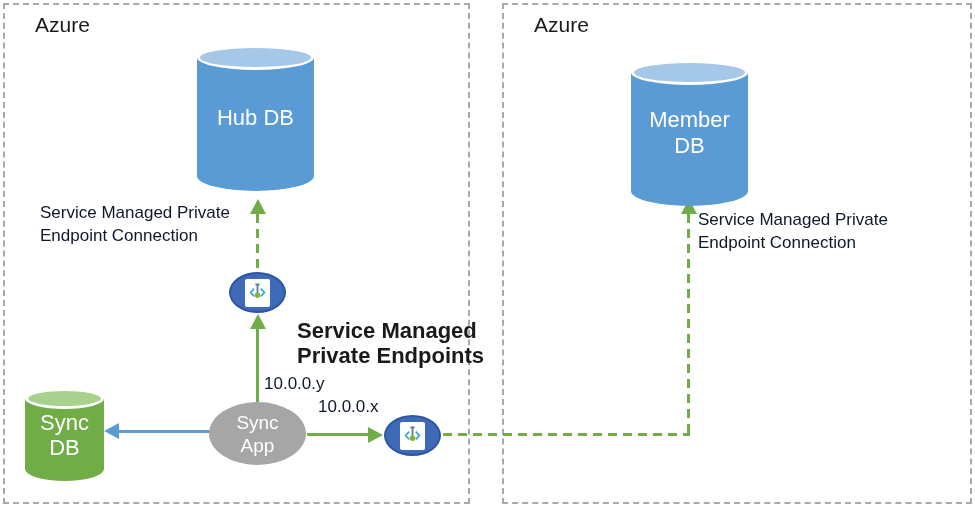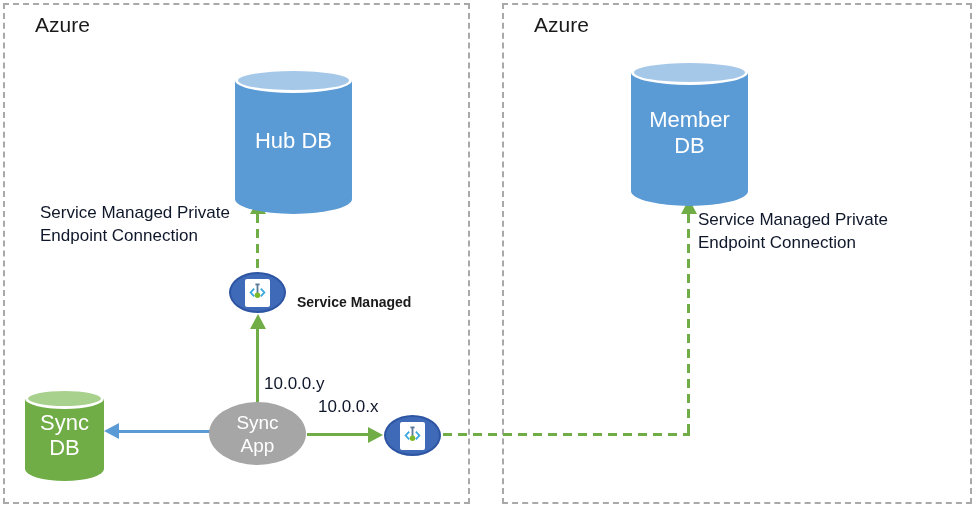--- a/index.html
+++ b/index.html
@@ -22,21 +22,21 @@
   }
   .cyl-top {
     position:absolute; left:0; right:0; top:0;
     border-radius:50%; border:3px solid #fff; box-sizing:border-box;
   }
   .cyl-label {
     position:absolute; left:0; right:0; top:0; bottom:0;
     display:flex; flex-direction:column; align-items:center; justify-content:center;
     color:#fff; font-size:22px; line-height:26px; text-align:center;
   }
-  #hub-db    { left:197px; top:68px;  width:117px; height:146px;margin-left:38px; }
+  #hub-db    { left:197px; top:45px;  width:117px; height:146px; }
   #member-db { left:631px; top:60px;  width:117px; height:146px; }
   #sync-db   { left:25px;  top:388px; width:79px;  height:93px; }
   .blue-cyl .cyl-body  { background:#5b9bd5; top:12px; }
   .blue-cyl .cyl-top   { height:25px; background:#a5c8e9; }
   .green-cyl .cyl-body { background:#70ad47; top:10px; border-radius:0 0 50% 50% / 0 0 12px 12px; }
   .green-cyl .cyl-top  { height:21px; background:#a9d18e; }
 
   
   #sync-app {
     position:absolute; left:209px; top:402px; width:97px; height:63px;
@@ -78,21 +78,21 @@
     border-left:15px solid #70ad47;
   }
   .arrow-left-blue {
     position:absolute; width:0; height:0;
     border-top:8px solid transparent; border-bottom:8px solid transparent;
     border-right:15px solid #5b9bd5;
   }
 
   
   .note { position:absolute; font-size:17px; line-height:23px; color:#0f172a; }
-  .note-bold { position:absolute; font-size:14px; line-height:25px; font-weight:bold; color:#1a1a1a; }
+  .note-bold { position:absolute; font-size:22px; line-height:25px; font-weight:bold; color:#1a1a1a;margin-top:28px; }
   #note-hub-conn    { left:40px;  top:201px; }
   #note-member-conn { left:698px; top:208px; }
   #note-endpoints   { left:297px; top:290px; }
   #ip-y { left:264px; top:372px; }
   #ip-x { left:318px; top:395px; }
 </style>
 </head>
 <body>
 
 <div id="canvas">
@@ -179,18 +179,19 @@
     <span>Endpoint Connection</span>
   </div>
 
   <div class="note" id="note-member-conn">
     <span>Service Managed Private</span><br>
     <span>Endpoint Connection</span>
   </div>
 
   <div class="note-bold" id="note-endpoints">
     <span>Service Managed</span><br>
+    <span>Private Endpoints</span>
   </div>
 
   <div class="note" id="ip-y">10.0.0.y</div>
   <div class="note" id="ip-x">10.0.0.x</div>
 
 </div>
 
 </body></html>

